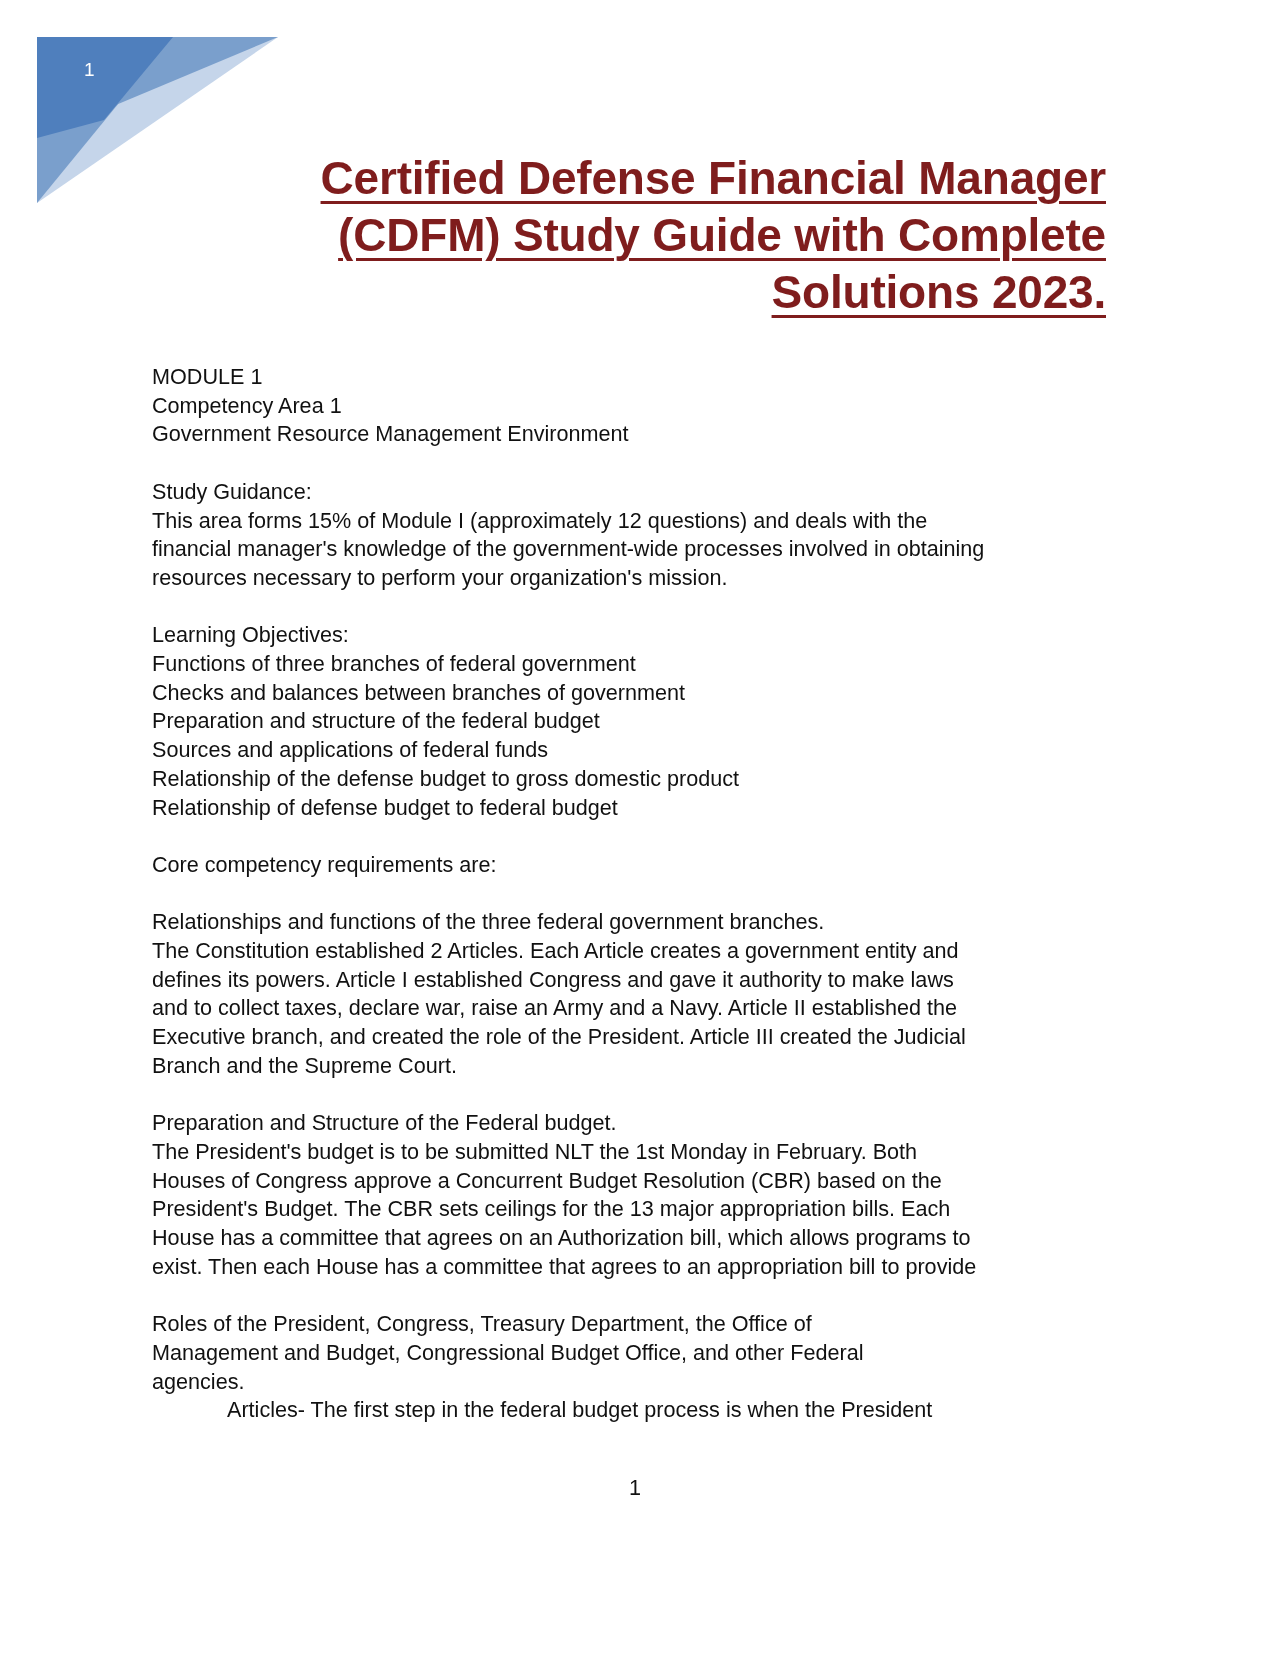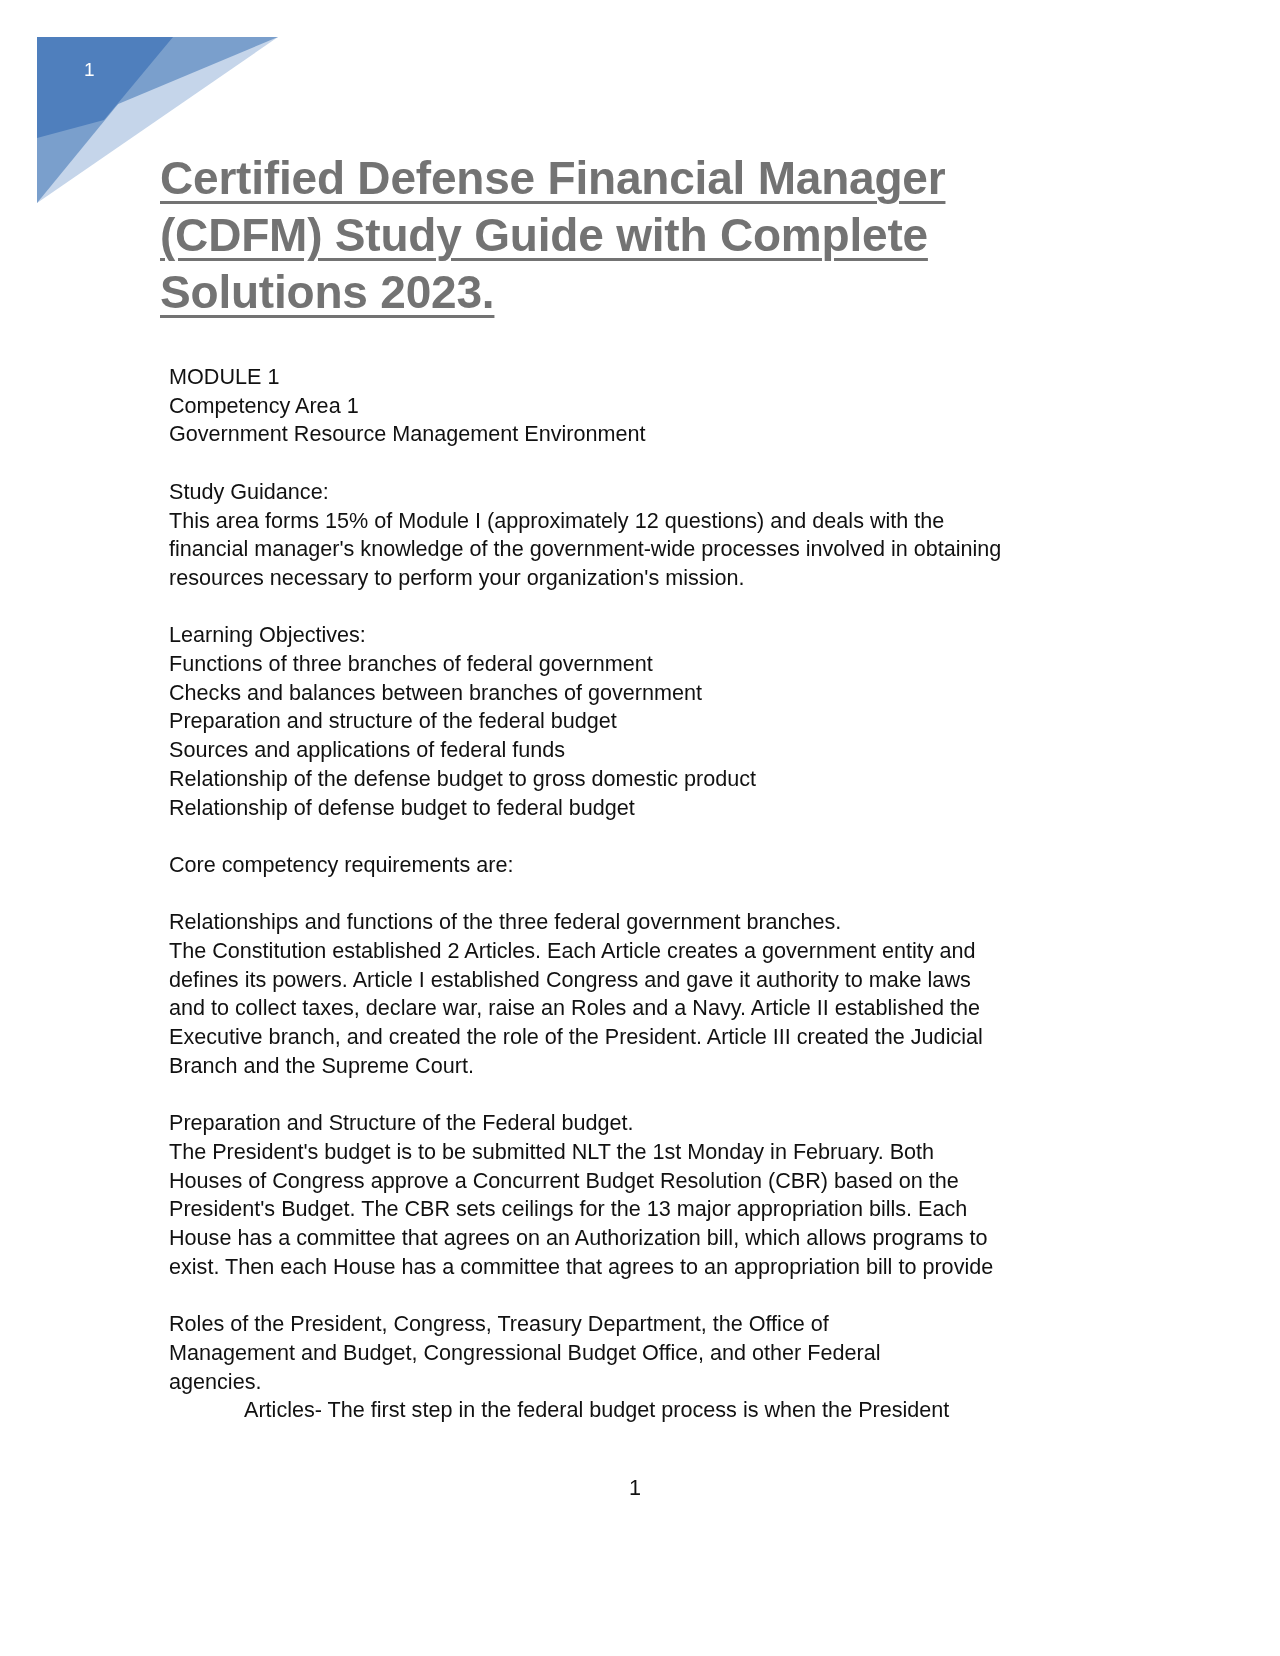--- a/index.html
+++ b/index.html
@@ -29,22 +29,22 @@
     top: 60px;
     color: #ffffff;
     font-size: 19px;
     line-height: 19px;
   }
   .title {
     position: absolute;
     left: 160px;
     width: 946px;
     top: 150px;
-    text-align: left;
-    color: #737373;
+    text-align: right;
+    color: #7f1d1d;
     font-weight: bold;
     font-size: 46px;
     line-height: 57px;
     letter-spacing: -0.2px;
   }
   .title span {
     text-decoration: underline;
     text-decoration-thickness: 3px;
     text-underline-offset: 7px;
   }
@@ -53,21 +53,20 @@
     left: 152px;
     top: 363px;
     width: 1000px;
     font-size: 21.6px;
     line-height: 28.7px;
   }
   .line {
     display: block;
     white-space: pre;
     min-height: 28.7px;
-    margin-left: 17px;
   }
   .b { font-weight: normal; }
   .indent { padding-left: 75px; }
   .page-num {
     position: absolute;
     left: 0;
     width: 1270px;
     top: 1474px;
     text-align: center;
     font-size: 21.6px;
@@ -113,21 +112,21 @@
   <span class="line">Relationship of the defense budget to gross domestic product</span>
   <span class="line">Relationship of defense budget to federal budget</span>
   <span class="line"></span>
 
   <span class="line"><span class="b">Core competency requirements are</span><span>:</span></span>
   <span class="line"></span>
 
   <span class="line b">Relationships and functions of the three federal government branches.</span>
   <span class="line">The Constitution established 2 Articles. Each Article creates a government entity and</span>
   <span class="line">defines its powers. Article I established Congress and gave it authority to make laws</span>
-  <span class="line">and to collect taxes, declare war, raise an Roles and a Navy. Article II established the</span>
+  <span class="line">and to collect taxes, declare war, raise an Army and a Navy. Article II established the</span>
   <span class="line">Executive branch, and created the role of the President. Article III created the Judicial</span>
   <span class="line">Branch and the Supreme Court.</span>
   <span class="line"></span>
 
   <span class="line b">Preparation and Structure of the Federal budget.</span>
   <span class="line">The President's budget is to be submitted NLT the 1st Monday in February. Both</span>
   <span class="line">Houses of Congress approve a Concurrent Budget Resolution (CBR) based on the</span>
   <span class="line">President's Budget. The CBR sets ceilings for the 13 major appropriation bills. Each</span>
   <span class="line">House has a committee that agrees on an Authorization bill, which allows programs to</span>
   <span class="line">exist. Then each House has a committee that agrees to an appropriation bill to provide</span>

